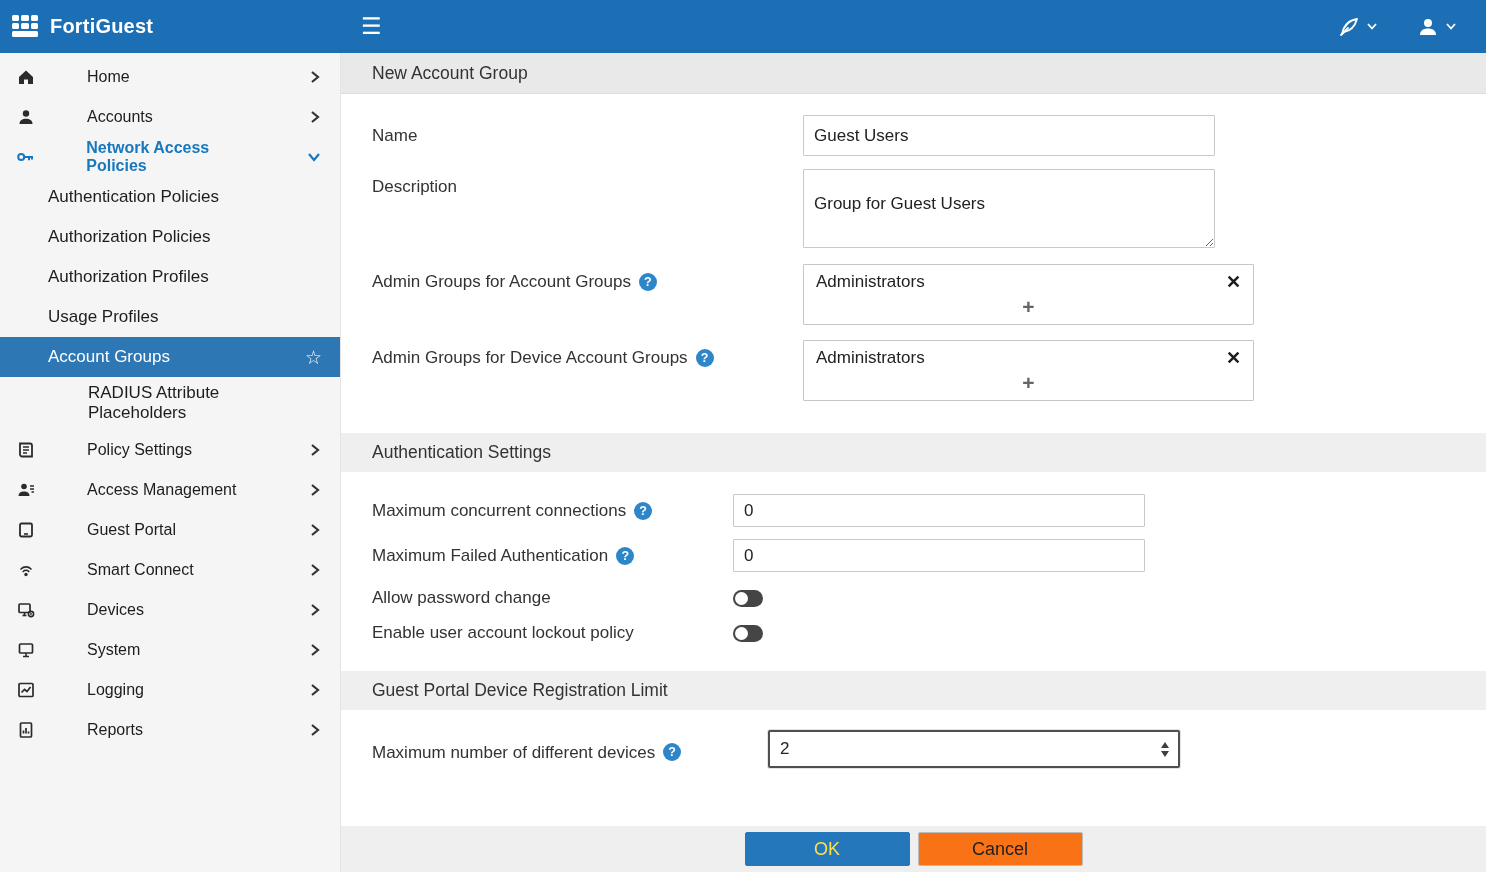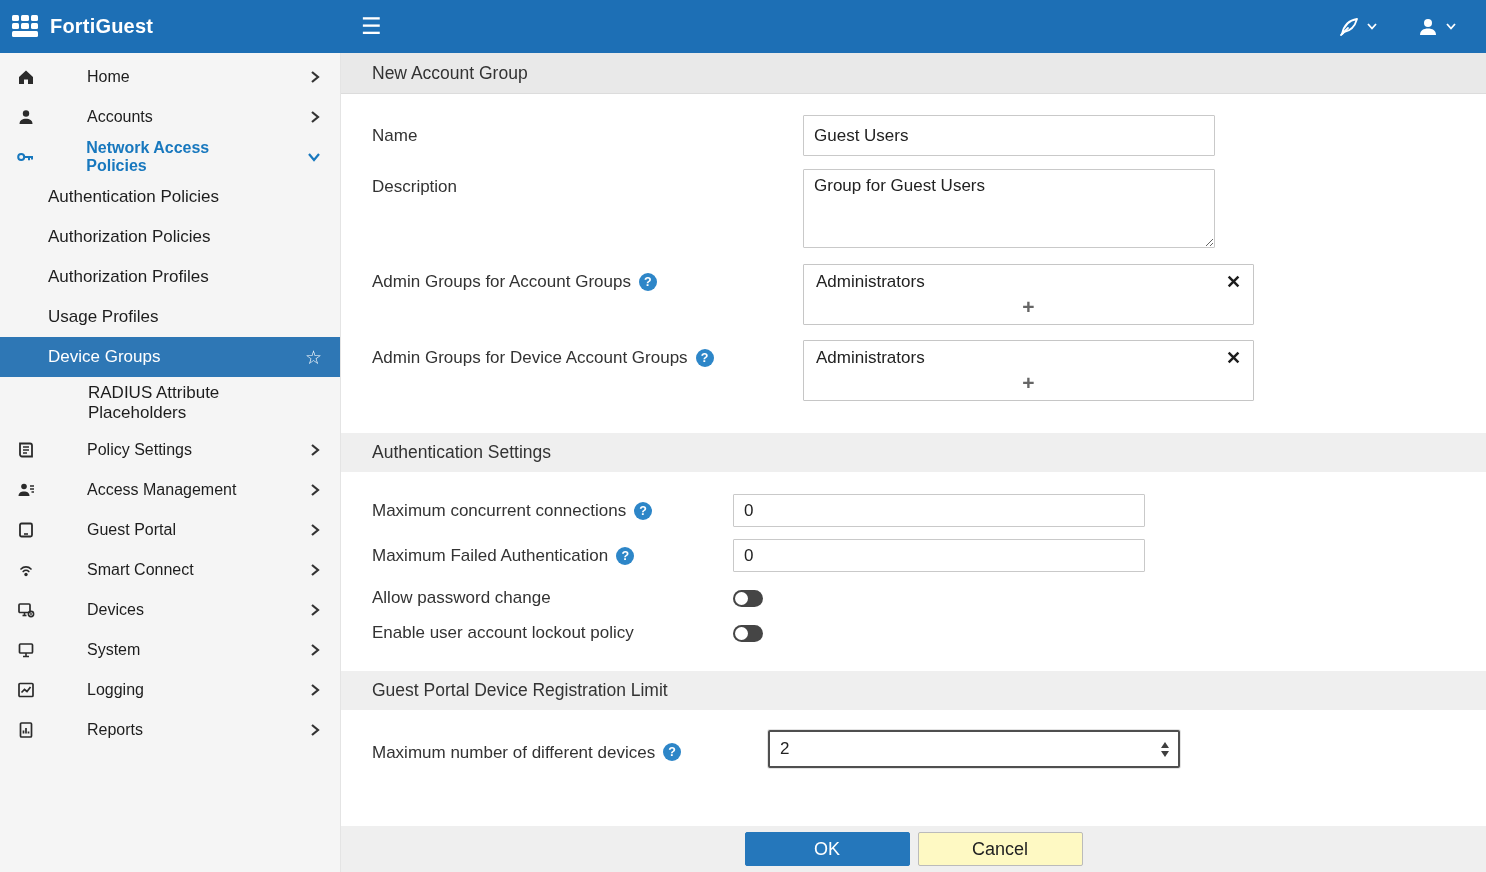--- a/index.html
+++ b/index.html
@@ -83,21 +83,21 @@
     font-size:12.5px;font-weight:bold;display:inline-flex;align-items:center;justify-content:center;
     margin-left:8px;flex:0 0 18px;cursor:pointer;
   }
 
   .txt{
     width:412px;height:41px;border:1px solid #c9c9c9;border-radius:1px;
     font-family:"Liberation Sans",sans-serif;font-size:17px;color:#222;padding:0 10px;outline:none;
   }
   .ta{
     width:412px;height:79px;border:1px solid #c9c9c9;border-radius:1px;
-    font-family:"Liberation Sans",sans-serif;font-size:17px;color:#222;padding:6px 10px;outline:none;
+    font-family:"Liberation Sans",sans-serif;font-size:17px;color:#222;padding:24px 10px;outline:none;
   }
   .chipbox{width:451px;border:1px solid #c6c6c6;border-radius:1px;background:#fff;}
   .chiprow{display:flex;align-items:center;padding:7px 12px 2px 12px;font-size:17px;color:#222;}
   .xicon{margin-left:auto;font-size:18px;font-weight:bold;color:#1c1c1c;cursor:pointer;line-height:1;}
   .addrow{
     text-align:center;font-size:21px;font-weight:bold;color:#666;cursor:pointer;
     padding:0 0 5px 0;line-height:1.2;
   }
 
   .toggle{
@@ -120,22 +120,22 @@
   .down-arrow{width:0;height:0;border-left:4.5px solid transparent;border-right:4.5px solid transparent;border-top:6px solid #3f3f3f;}
 
   .footer-bar{
     margin-top:auto;height:46px;flex:0 0 46px;background:#efefef;
     display:flex;align-items:center;justify-content:center;gap:8px;
   }
   .btn{
     width:165px;height:34px;font-family:"Liberation Sans",sans-serif;font-size:18px;
     border-radius:2px;cursor:pointer;
   }
-  .btn.ok{background:var(--ok-button);color:#ffffff;border:1px solid var(--ok-button);}
-  .btn.cancel{background:#fef9c3;color:#222;border:1px solid #bbb;}
+  .btn.ok{background:var(--ok-button);color:#fde047;border:1px solid var(--ok-button);}
+  .btn.cancel{background:#f97316;color:#222;border:1px solid #bbb;}
 
   
   .mt21{margin-top:21px;} .mt13{margin-top:13px;} .mt16{margin-top:16px;}
   .mt15{margin-top:15px;} .mb32{margin-bottom:32px;} .mt22{margin-top:22px;}
   .mt12{margin-top:12px;} .mb28{margin-bottom:28px;} .mt20{margin-top:20px;}
   .mb20{margin-bottom:20px;}
 </style>
 </head>
 <body>
 
@@ -239,21 +239,21 @@
       <div class="nav-sub">
         <span class="sub-label">Authorization Policies</span>
       </div>
       <div class="nav-sub">
         <span class="sub-label">Authorization Profiles</span>
       </div>
       <div class="nav-sub">
         <span class="sub-label">Usage Profiles</span>
       </div>
       <div class="nav-sub selected">
-        <span class="sub-label">Device Groups</span>
+        <span class="sub-label">Account Groups</span>
         <span class="star">☆</span>
       </div>
       <div class="nav-sub wrap">
         <span class="sub-label">RADIUS Attribute Placeholders</span>
       </div>
 
       <div class="nav-item">
         <span class="nicon">
           <svg width="18" height="18" viewBox="0 0 18 18">
               <path d="M3 2.5 h10 a2 2 0 0 1 2 2 V15.5 H5 a2 2 0 0 1 -2 -2 Z" fill="none" stroke="currentColor" stroke-width="1.8"></path>

